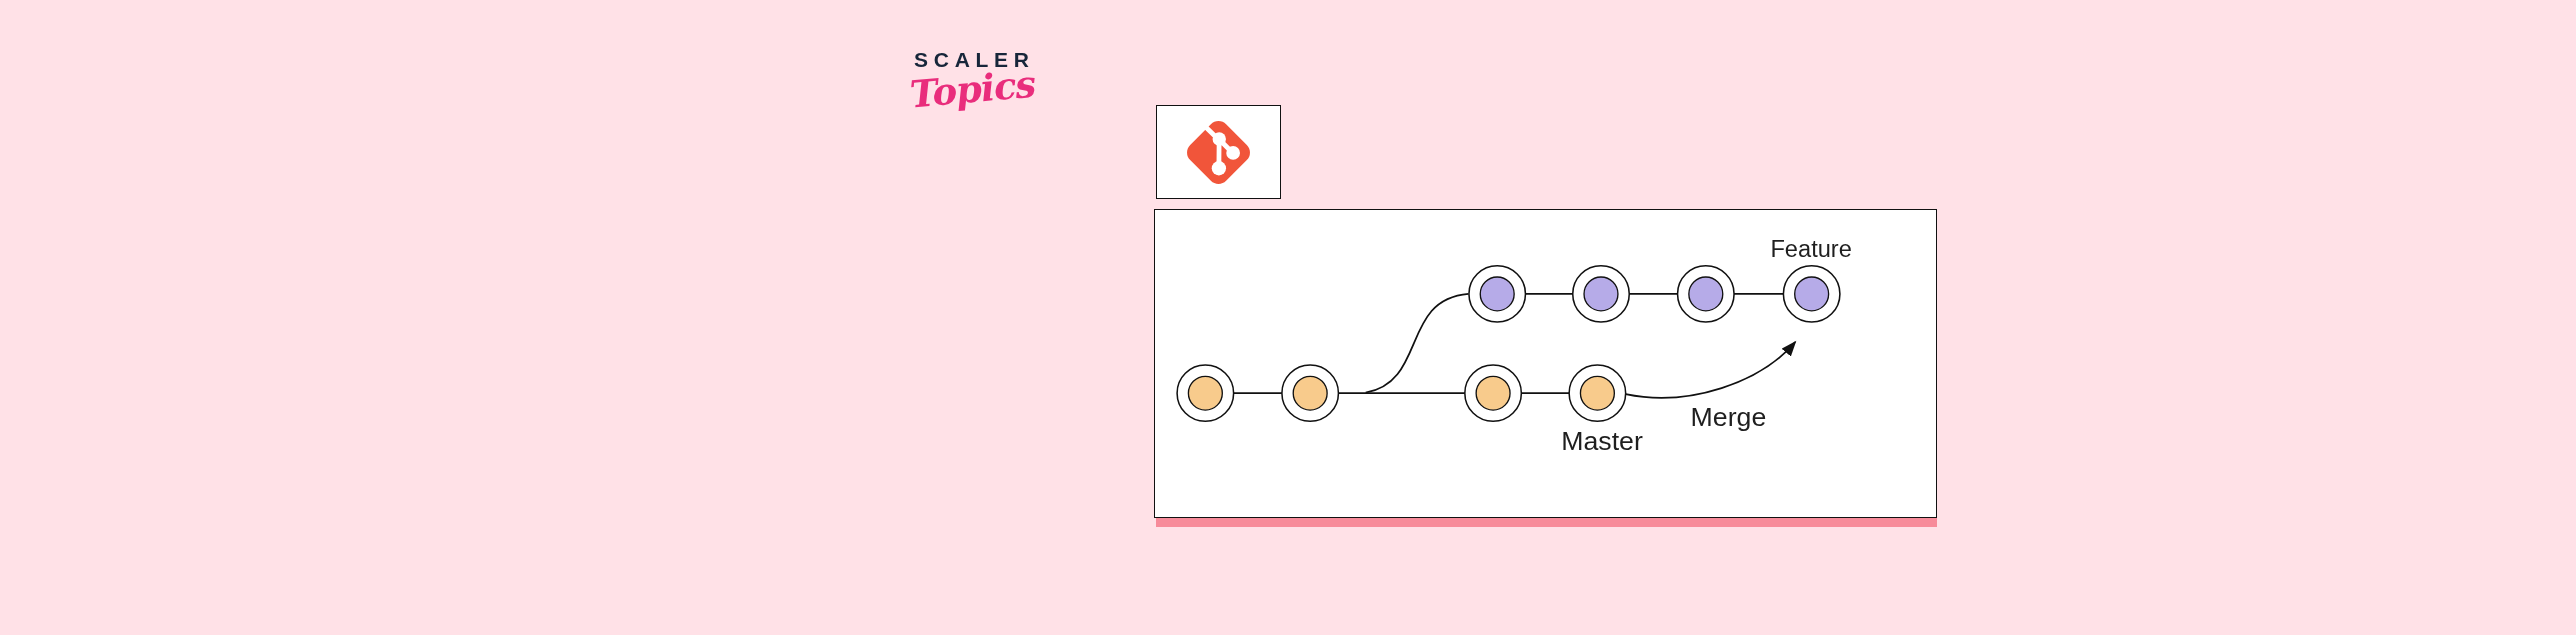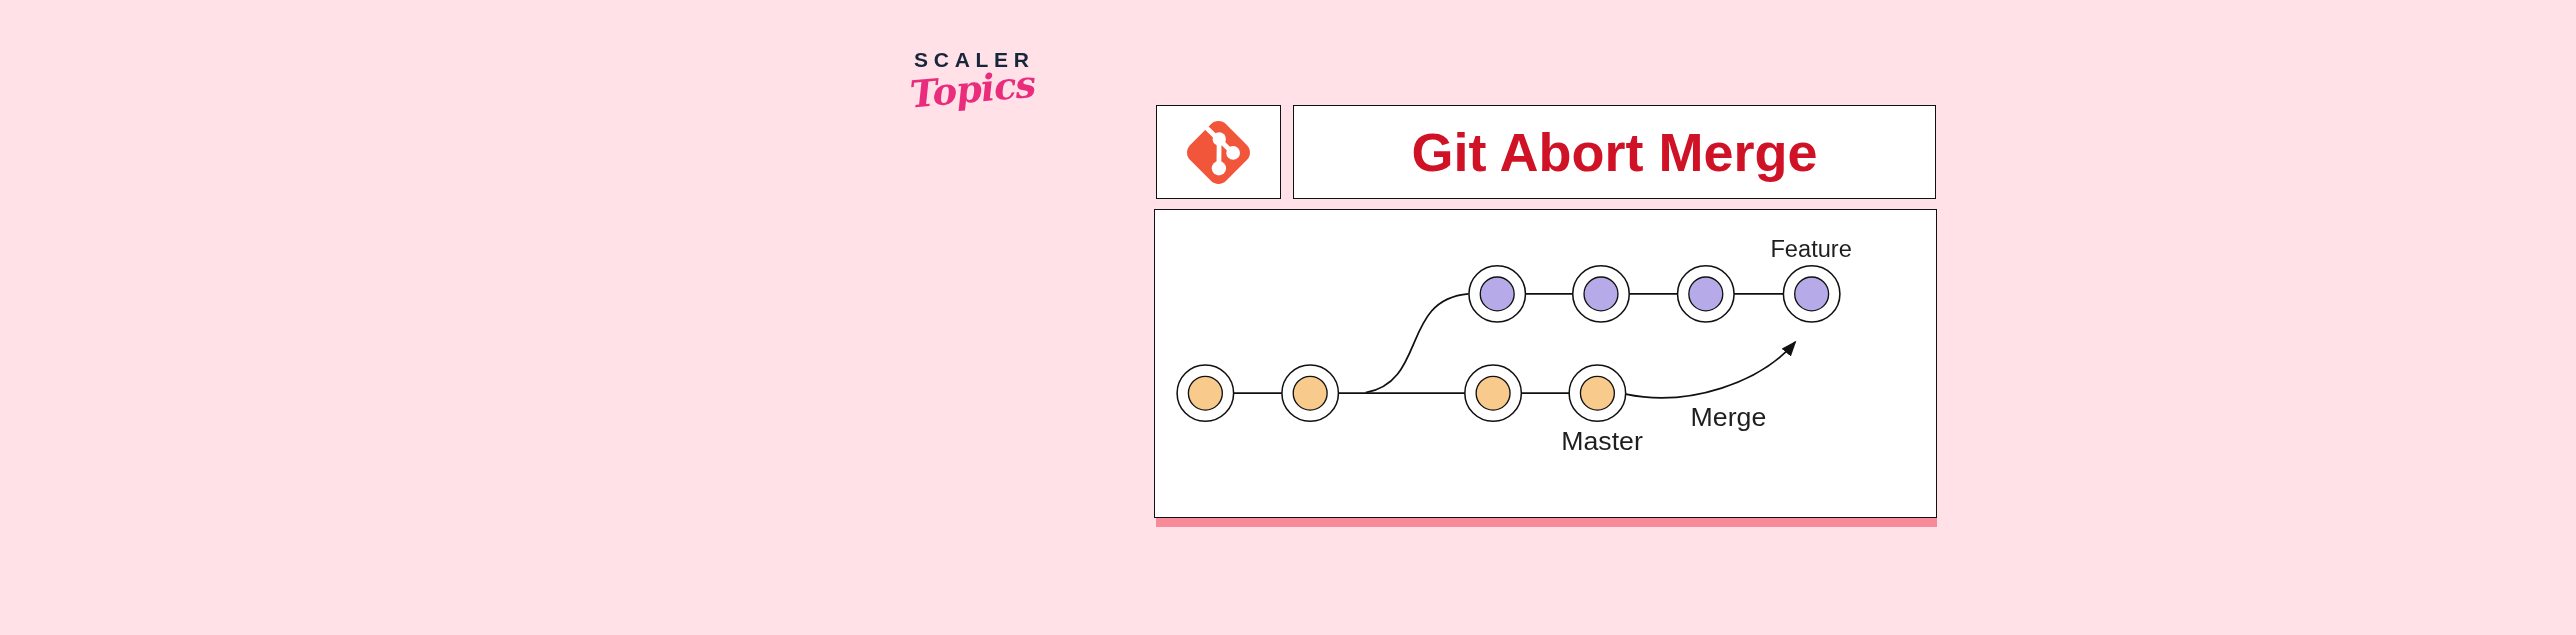--- a/index.html
+++ b/index.html
@@ -129,23 +129,20 @@
         <line x1="50.8" y1="36" x2="50.5" y2="68"></line>
       </g>
       <g fill="#ffffff">
         <circle cx="51" cy="32.5" r="8.7"></circle>
         <circle cx="69" cy="50.5" r="8.9"></circle>
         <circle cx="50.5" cy="70.5" r="9.3"></circle>
       </g>
     </svg>
   </div>
 
-  <div class="title-box">
-    <h1>Git Abort Merge</h1>
-  </div>
 
   <div class="diagram-shadow"></div>
 
   <div class="diagram-box">
     <svg id="diagram-svg" viewBox="2240 406 1520 600" preserveAspectRatio="none">
       <defs>
         <marker id="arrowhead" markerWidth="10" markerHeight="8" refX="8" refY="3.5" orient="auto" markerUnits="strokeWidth">
           <path id="arrowhead-shape" d="M0,0 L9,3.5 L0,7 Z" fill="#111111"></path>
         </marker>
       </defs>

